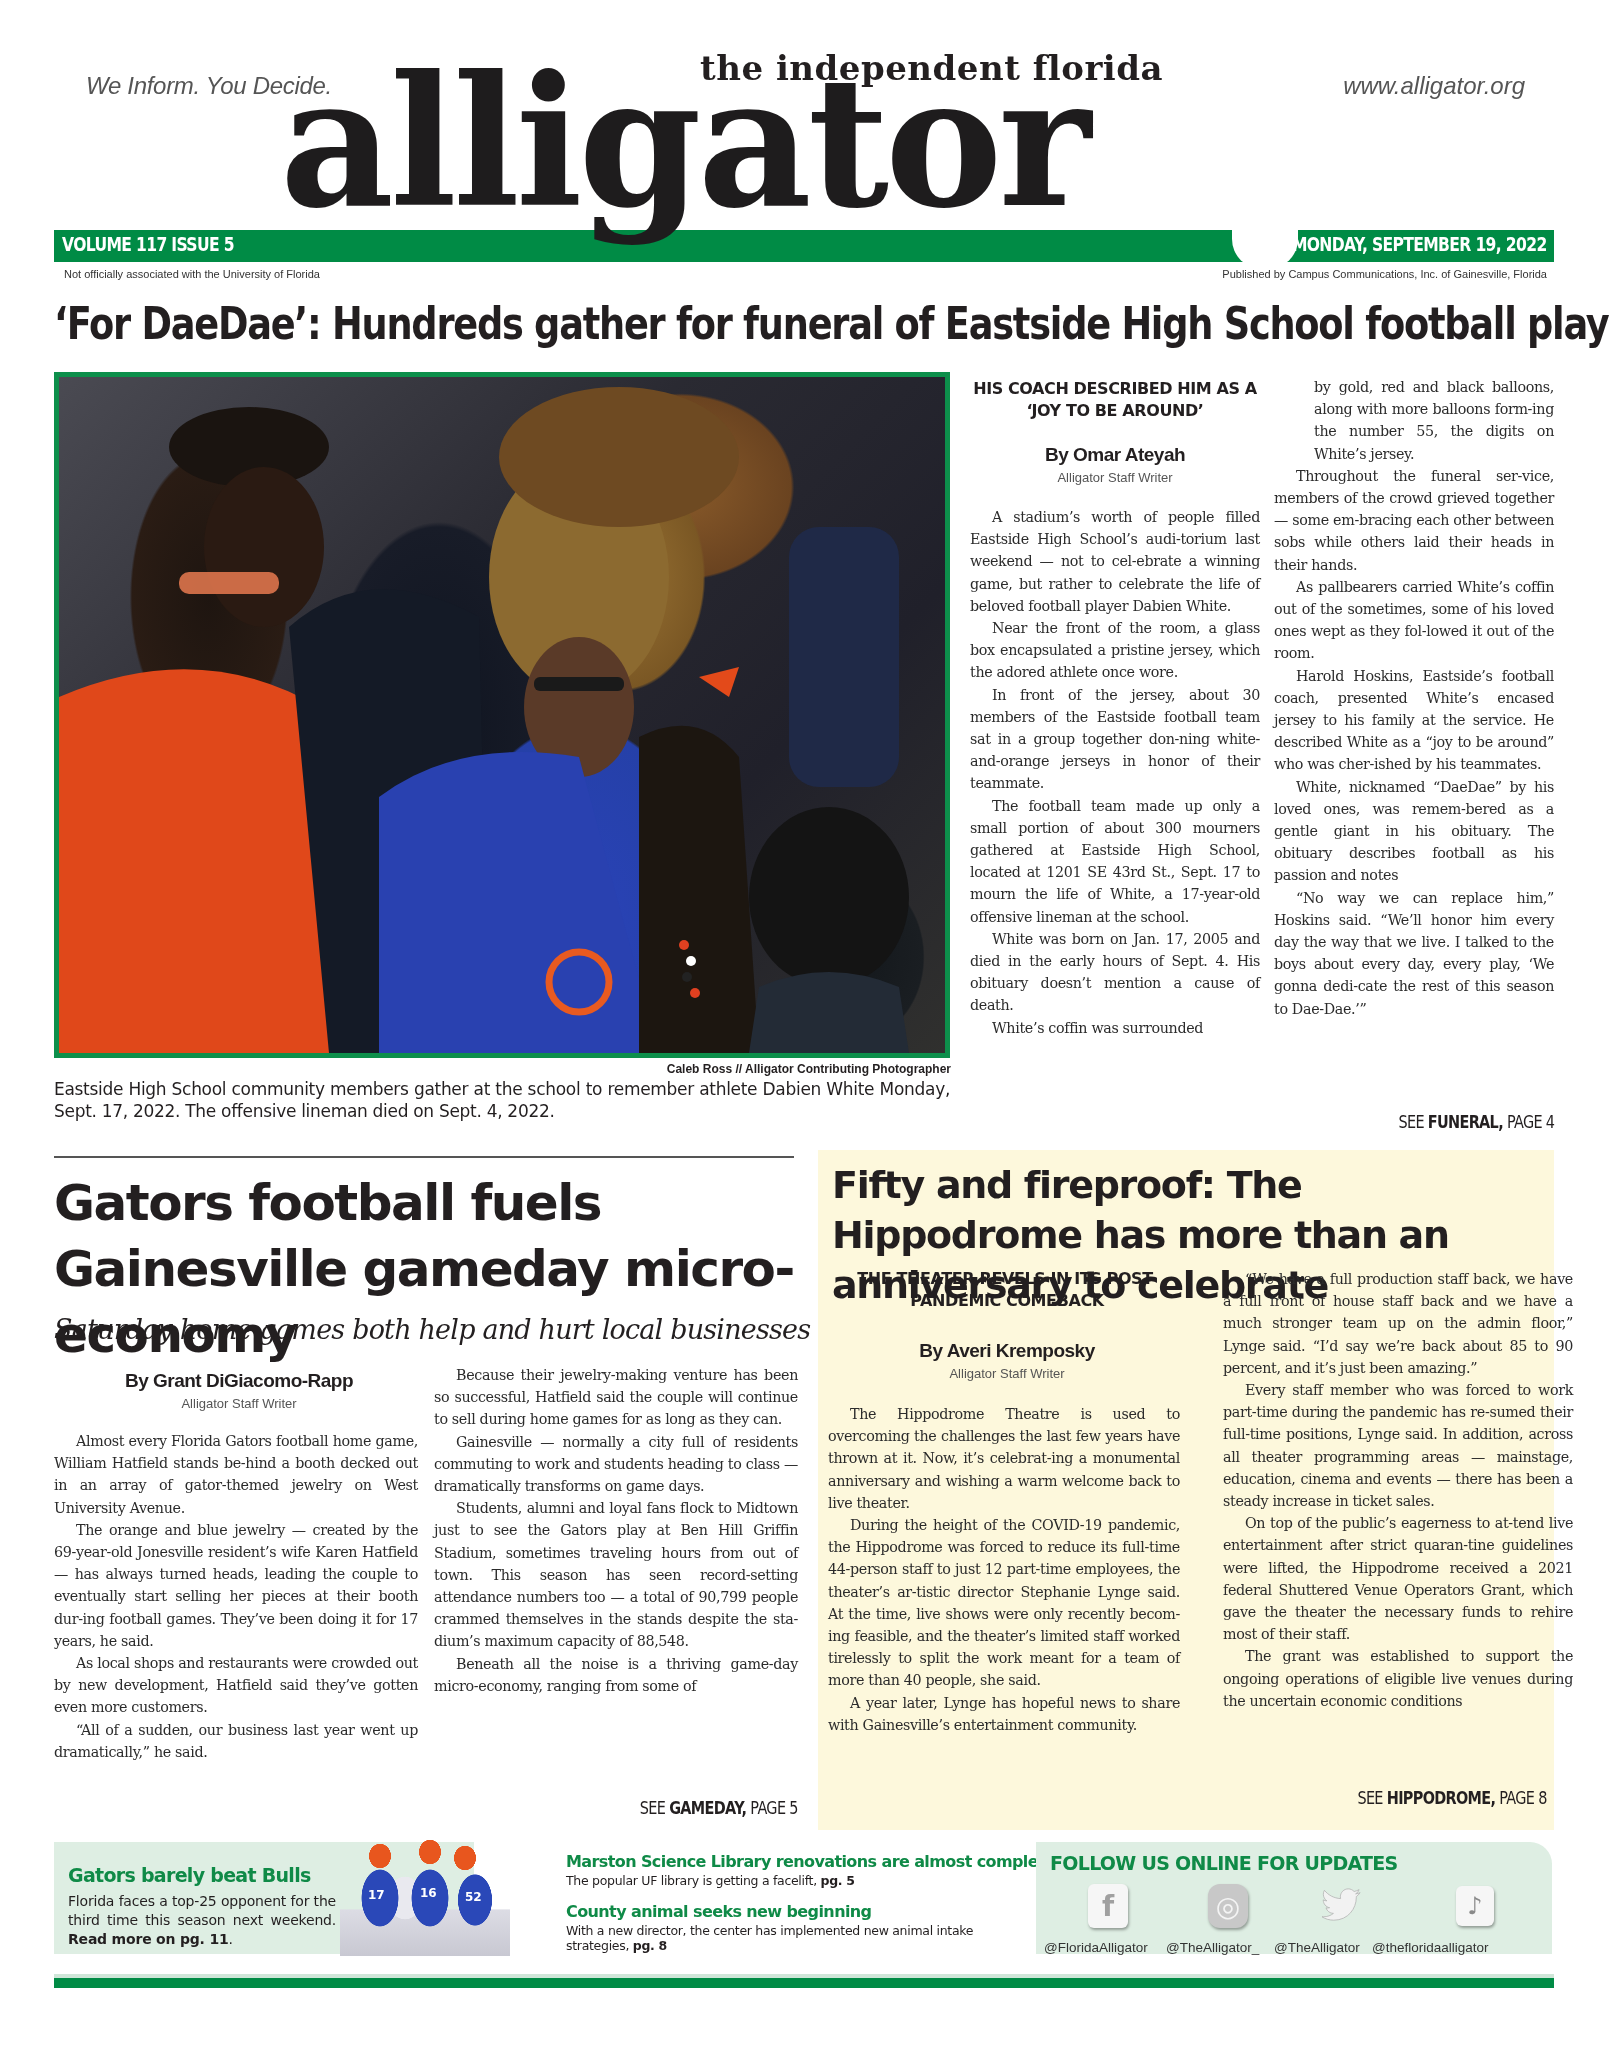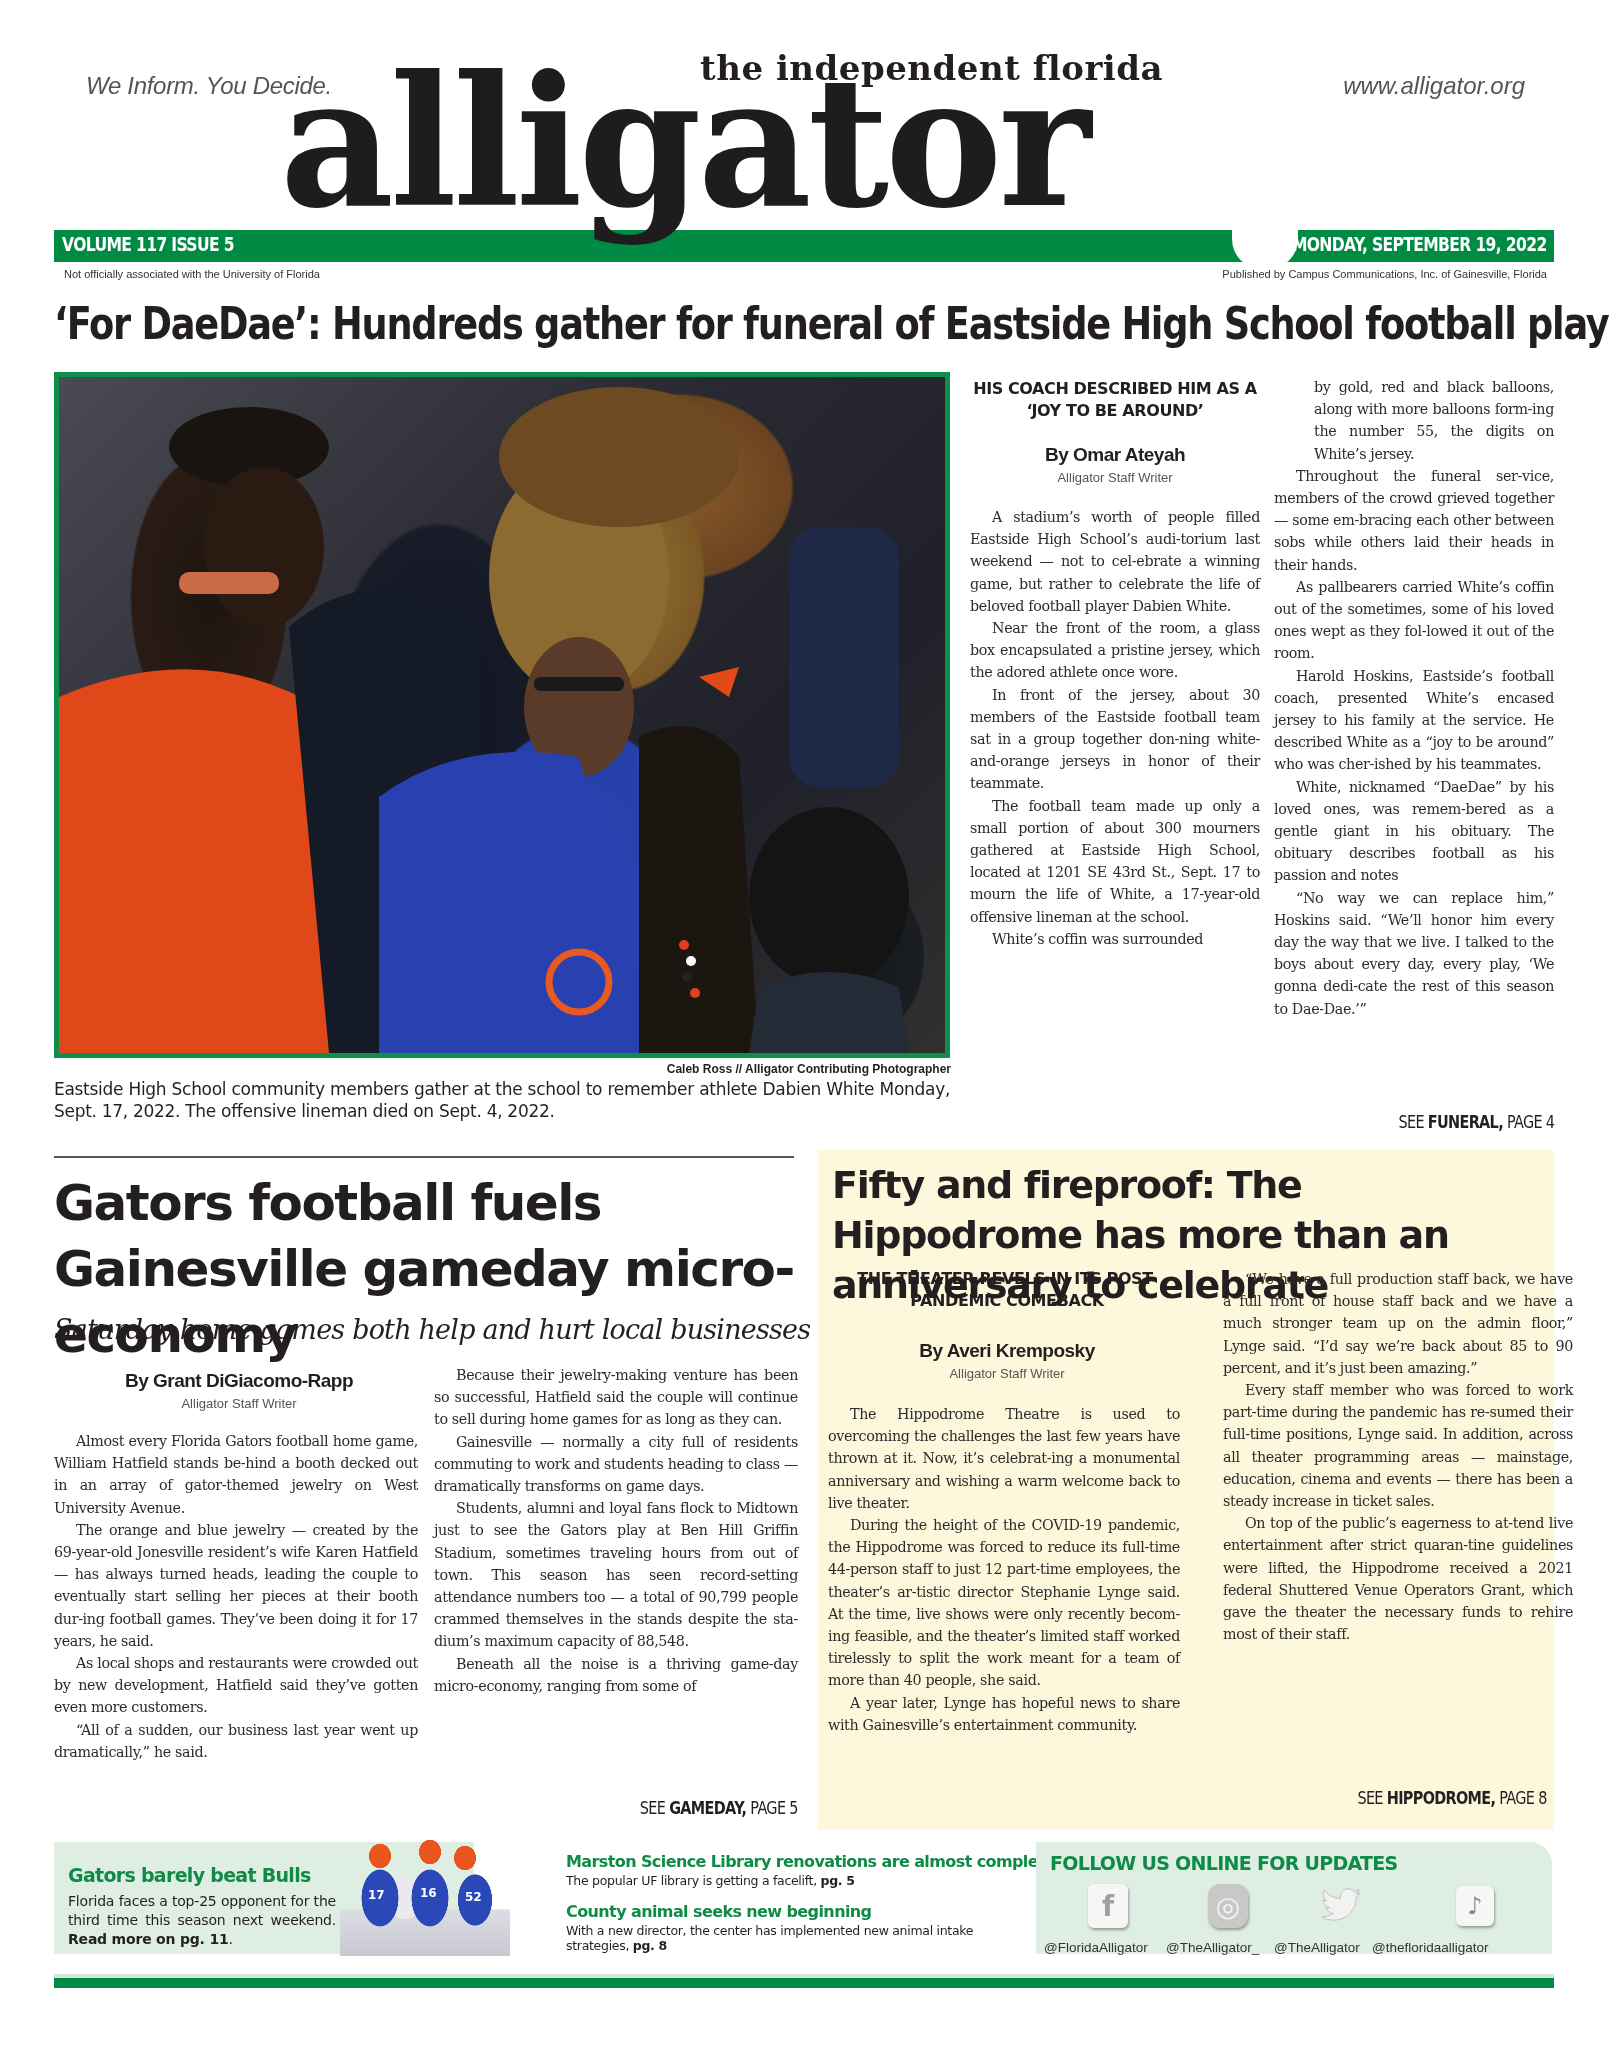--- a/index.html
+++ b/index.html
@@ -134,20 +134,21 @@
 
   <div class="abs deck" style="left:970px; top:378px; width:290px;">HIS COACH DESCRIBED HIM AS A ‘JOY TO BE AROUND’</div>
   <div class="abs byline" style="left:970px; top:444px; width:290px;">By Omar Ateyah</div>
   <div class="abs byline-role" style="left:970px; top:470px; width:290px;">Alligator Staff Writer</div>
 
   <div class="abs col" style="left:970px; top:506px; width:290px;">
     <p>A stadium’s worth of people filled Eastside High School’s audi-torium last weekend — not to cel-ebrate a winning game, but rather to celebrate the life of beloved football player Dabien White.</p>
     <p>Near the front of the room, a glass box encapsulated a pristine jersey, which the adored athlete once wore.</p>
     <p>In front of the jersey, about 30 members of the Eastside football team sat in a group together don-ning white-and-orange jerseys in honor of their teammate.</p>
     <p>The football team made up only a small portion of about 300 mourners gathered at Eastside High School, located at 1201 SE 43rd St., Sept. 17 to mourn the life of White, a 17-year-old offensive lineman at the school.</p>
+    <p>White was born on Jan. 17, 2005 and died in the early hours of Sept. 4. His obituary doesn’t mention a cause of death.</p>
     <p>White’s coffin was surrounded</p>
   </div>
 
   <div class="abs col" style="left:1274px; top:376px; width:280px;">
     <p class="noindent">by gold, red and black balloons, along with more balloons form-ing the number 55, the digits on White’s jersey.</p>
     <p>Throughout the funeral ser-vice, members of the crowd grieved together — some em-bracing each other between sobs while others laid their heads in their hands.</p>
     <p>As pallbearers carried White’s coffin out of the sometimes, some of his loved ones wept as they fol-lowed it out of the room.</p>
     <p>Harold Hoskins, Eastside’s football coach, presented White’s encased jersey to his family at the service. He described White as a “joy to be around” who was cher-ished by his teammates.</p>
     <p>White, nicknamed “DaeDae” by his loved ones, was remem-bered as a gentle giant in his obituary. The obituary describes football as his passion and notes</p>
     <p>“No way we can replace him,” Hoskins said. “We’ll honor him every day the way that we live. I talked to the boys about every day, every play, ‘We gonna dedi-cate the rest of this season to Dae-Dae.’”</p>
@@ -199,20 +200,21 @@
   <div class="abs col" style="left:828px; top:1403px; width:352px;">
     <p>The Hippodrome Theatre is used to overcoming the challenges the last few years have thrown at it. Now, it’s celebrat-ing a monumental anniversary and wishing a warm welcome back to live theater.</p>
     <p>During the height of the COVID-19 pandemic, the Hippodrome was forced to reduce its full-time 44-person staff to just 12 part-time employees, the theater’s ar-tistic director Stephanie Lynge said. At the time, live shows were only recently becom-ing feasible, and the theater’s limited staff worked tirelessly to split the work meant for a team of more than 40 people, she said.</p>
     <p>A year later, Lynge has hopeful news to share with Gainesville’s entertainment community.</p>
   </div>
 
   <div class="abs col" style="left:1197px; top:1268px; width:350px;margin-left:26px;">
     <p>“We have a full production staff back, we have a full front of house staff back and we have a much stronger team up on the admin floor,” Lynge said. “I’d say we’re back about 85 to 90 percent, and it’s just been amazing.”</p>
     <p>Every staff member who was forced to work part-time during the pandemic has re-sumed their full-time positions, Lynge said. In addition, across all theater programming areas — mainstage, education, cinema and events — there has been a steady increase in ticket sales.</p>
     <p>On top of the public’s eagerness to at-tend live entertainment after strict quaran-tine guidelines were lifted, the Hippodrome received a 2021 federal Shuttered Venue Operators Grant, which gave the theater the necessary funds to rehire most of their staff.</p>
+    <p>The grant was established to support the ongoing operations of eligible live venues during the uncertain economic conditions</p>
   </div>
 
   <a class="abs jump" style="right:62px; top:1788px;">
     <span>SEE</span>
     <b>HIPPODROME,</b>
     <span>PAGE 8</span>
   </a>
 </article>
 
 <section>

